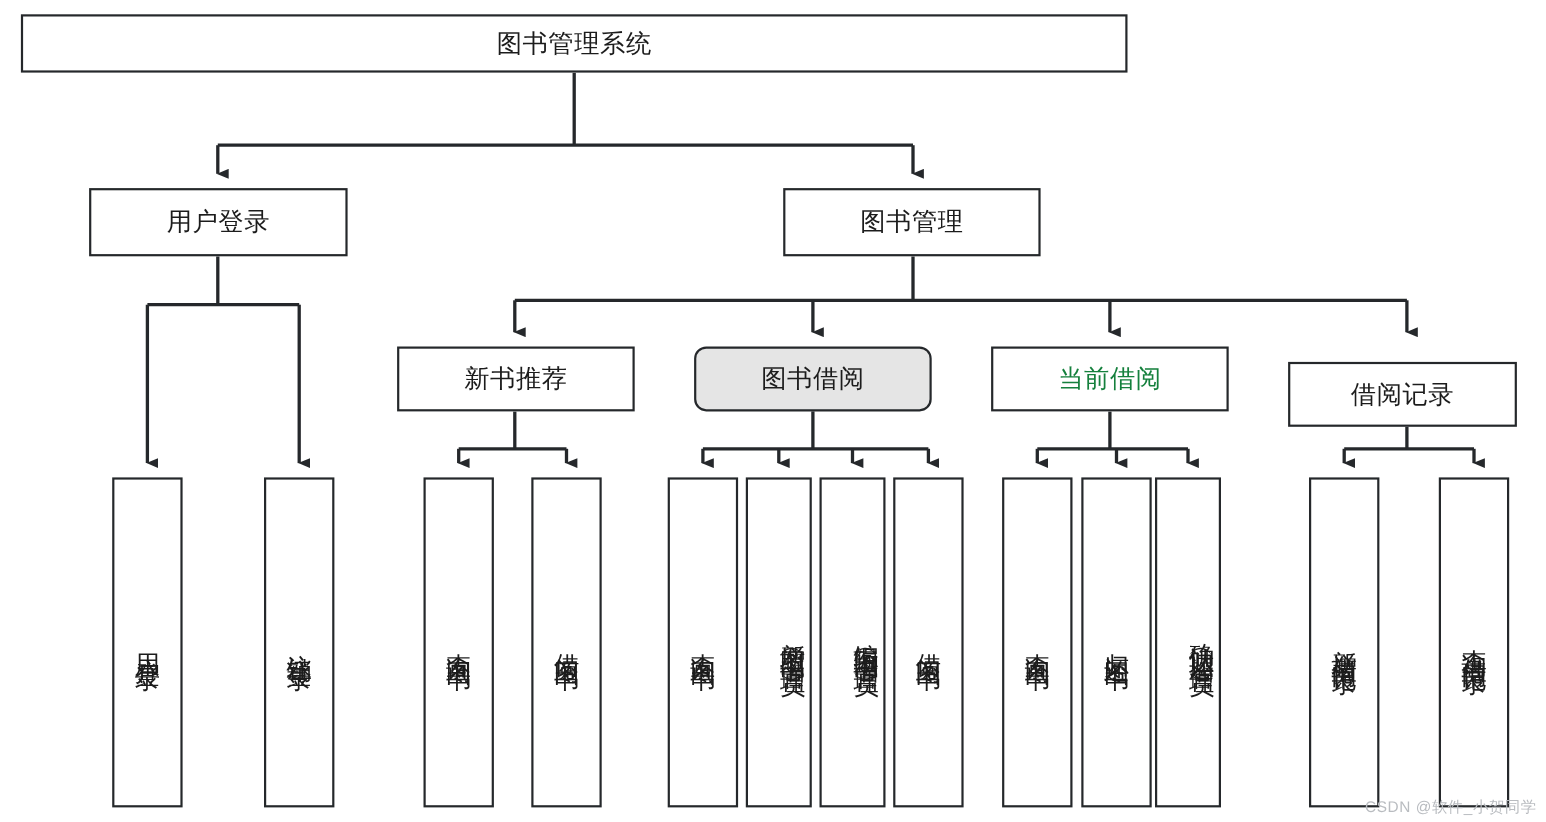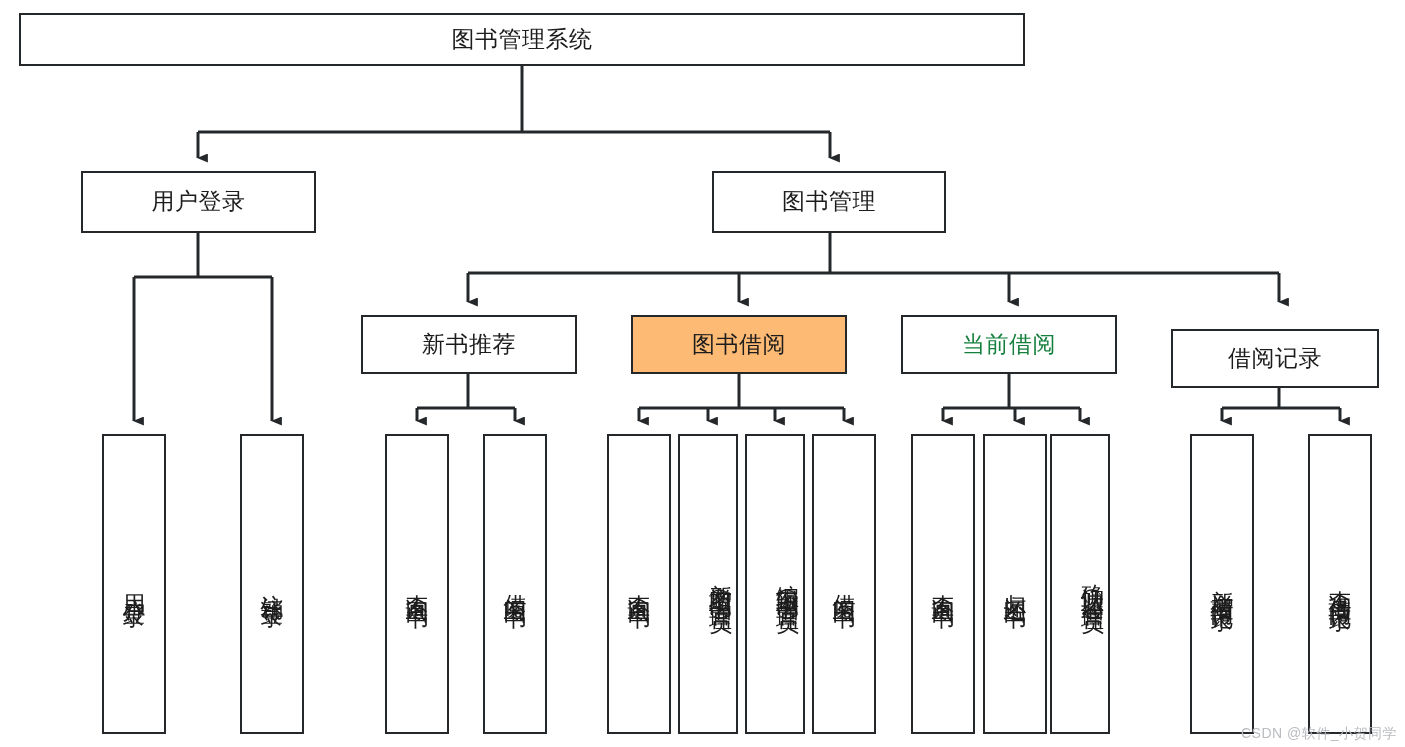--- a/index.html
+++ b/index.html
@@ -115,21 +115,21 @@
       <path d="M 1340 408 L 1340 421" marker-end="url(#arrow)"></path>
     </g>
   </svg>
 
   <div class="node horizontal" style="left: 19px; top: 13px; width: 1006px; height: 53px; border-color: rgb(37, 40, 43); background: rgb(255, 255, 255); color: rgb(28, 28, 28);">图书管理系统</div>
 
   <div class="node horizontal" style="left: 81px; top: 171px; width: 235px; height: 62px; border-color: rgb(37, 40, 43); background: rgb(255, 255, 255); color: rgb(28, 28, 28);">用户登录</div>
   <div class="node horizontal" style="left: 712px; top: 171px; width: 234px; height: 62px; border-color: rgb(37, 40, 43); background: rgb(255, 255, 255); color: rgb(28, 28, 28);">图书管理</div>
 
   <div class="node horizontal" style="left: 361px; top: 315px; width: 216px; height: 59px; border-color: rgb(37, 40, 43); background: rgb(255, 255, 255); color: rgb(28, 28, 28);">新书推荐</div>
-  <div class="node horizontal" style="left: 631px; top: 315px; width: 216px; height: 59px; border-color: rgb(37, 40, 43); background: #fdba74; color: rgb(28, 28, 28);">图书借阅</div>
+  <div class="node horizontal" style="left: 631px; top: 315px; width: 216px; height: 59px; border-color: rgb(37, 40, 43); background: #e5e5e5; color: rgb(28, 28, 28); border-radius: 11px;">图书借阅</div>
   <div class="node horizontal" style="left: 901px; top: 315px; width: 216px; height: 59px; border-color: rgb(37, 40, 43); background: rgb(255, 255, 255); color: #15803d;">当前借阅</div>
   <div class="node horizontal" style="left: 1171px; top: 329px; width: 208px; height: 59px; border-color: rgb(37, 40, 43); background: rgb(255, 255, 255); color: rgb(28, 28, 28);">借阅记录</div>
 
   <div class="node vertical" style="left: 102px; top: 434px; width: 64px; height: 300px; border-color: rgb(37, 40, 43); background: rgb(255, 255, 255); color: rgb(28, 28, 28);">用户登录</div>
   <div class="node vertical" style="left: 240px; top: 434px; width: 64px; height: 300px; border-color: rgb(37, 40, 43); background: rgb(255, 255, 255); color: rgb(28, 28, 28);">注销登录</div>
   <div class="node vertical" style="left: 385px; top: 434px; width: 64px; height: 300px; border-color: rgb(37, 40, 43); background: rgb(255, 255, 255); color: rgb(28, 28, 28);">查询图书</div>
   <div class="node vertical" style="left: 483px; top: 434px; width: 64px; height: 300px; border-color: rgb(37, 40, 43); background: rgb(255, 255, 255); color: rgb(28, 28, 28);">借阅图书</div>
   <div class="node vertical" style="left: 607px; top: 434px; width: 64px; height: 300px; border-color: rgb(37, 40, 43); background: rgb(255, 255, 255); color: rgb(28, 28, 28);">查询图书</div>
   <div class="node vertical top-aligned" style="left: 678px; top: 434px; width: 60px; height: 300px; border-color: rgb(37, 40, 43); background: rgb(255, 255, 255); color: rgb(28, 28, 28);">新增图书（管理员）</div>
   <div class="node vertical top-aligned" style="left: 745px; top: 434px; width: 60px; height: 300px; border-color: rgb(37, 40, 43); background: rgb(255, 255, 255); color: rgb(28, 28, 28);">编辑图书（管理员）</div>

